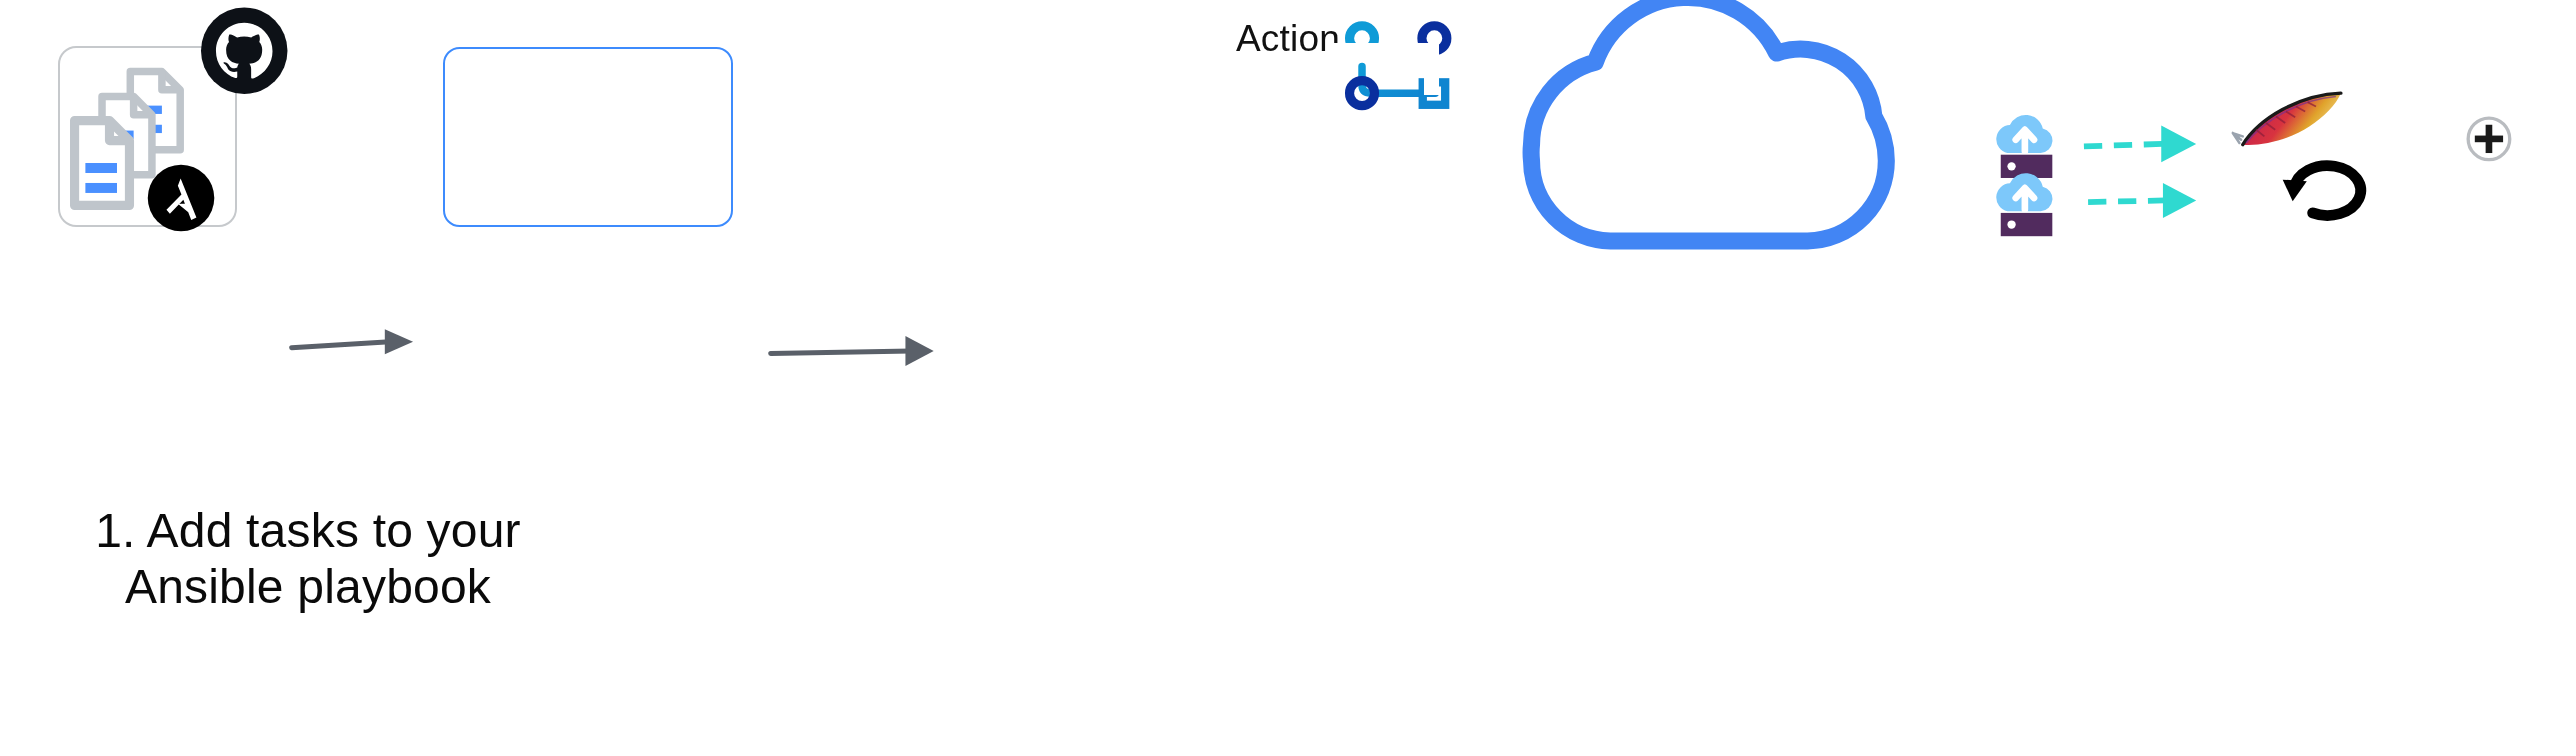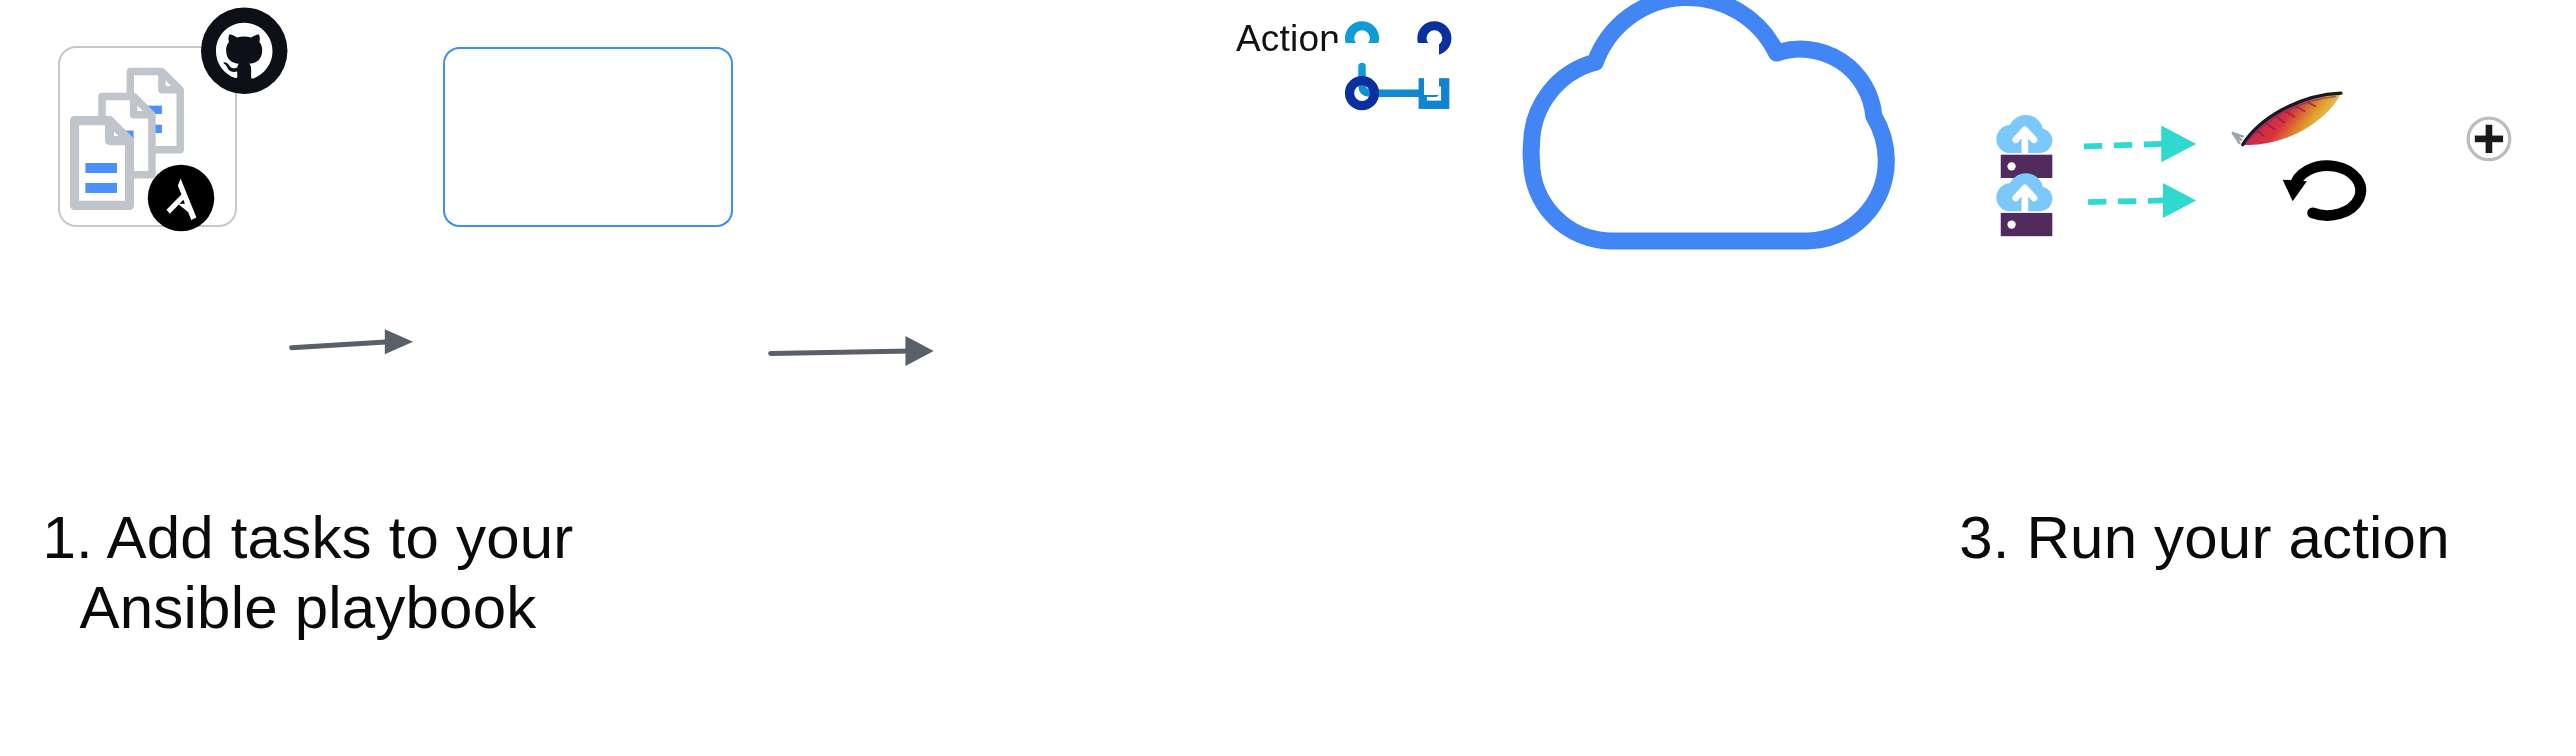--- a/index.html
+++ b/index.html
@@ -22,21 +22,21 @@
   }
   .svg-layer { position: absolute; left: 0; top: 0; width: 2576px; height: 756px; pointer-events: none; }
 
   
   .caption {
     position: absolute;
     text-align: center;
     font-family: "Liberation Sans Narrow", "Liberation Sans", sans-serif;
     font-stretch: condensed;
     color: #0a0a0a;
-    font-size: 60px;
+    font-size: 48px;
     line-height: 1.17;
     letter-spacing: 0.2px;
     white-space: pre-line;
     font-weight: 400;
   }
   #caption-1 { left: 0px;    top: 503px; width: 616px; }
   #caption-2 { left: 840px; top: 503px; width: 732px; }
   #caption-3 { left: 1855px; top: 503px; width: 699px; }
 
   
@@ -276,16 +276,15 @@
   </svg>
 
   <div id="panel-2"></div>
   <div id="action-title">Action</div>
 
   <div class="border-mask" style="left:1327px; top:43px; width:108px; height:13.3px;"></div>
   <div class="border-mask" style="left:1424px; top:43px; width:15px; height:52px;"></div>
 
   <div id="caption-1" class="caption">1. Add tasks to your
 Ansible playbook</div>
-  <div id="caption-3" class="caption">3. Run your action</div>
 
 </div>
 
 
 </body></html>

